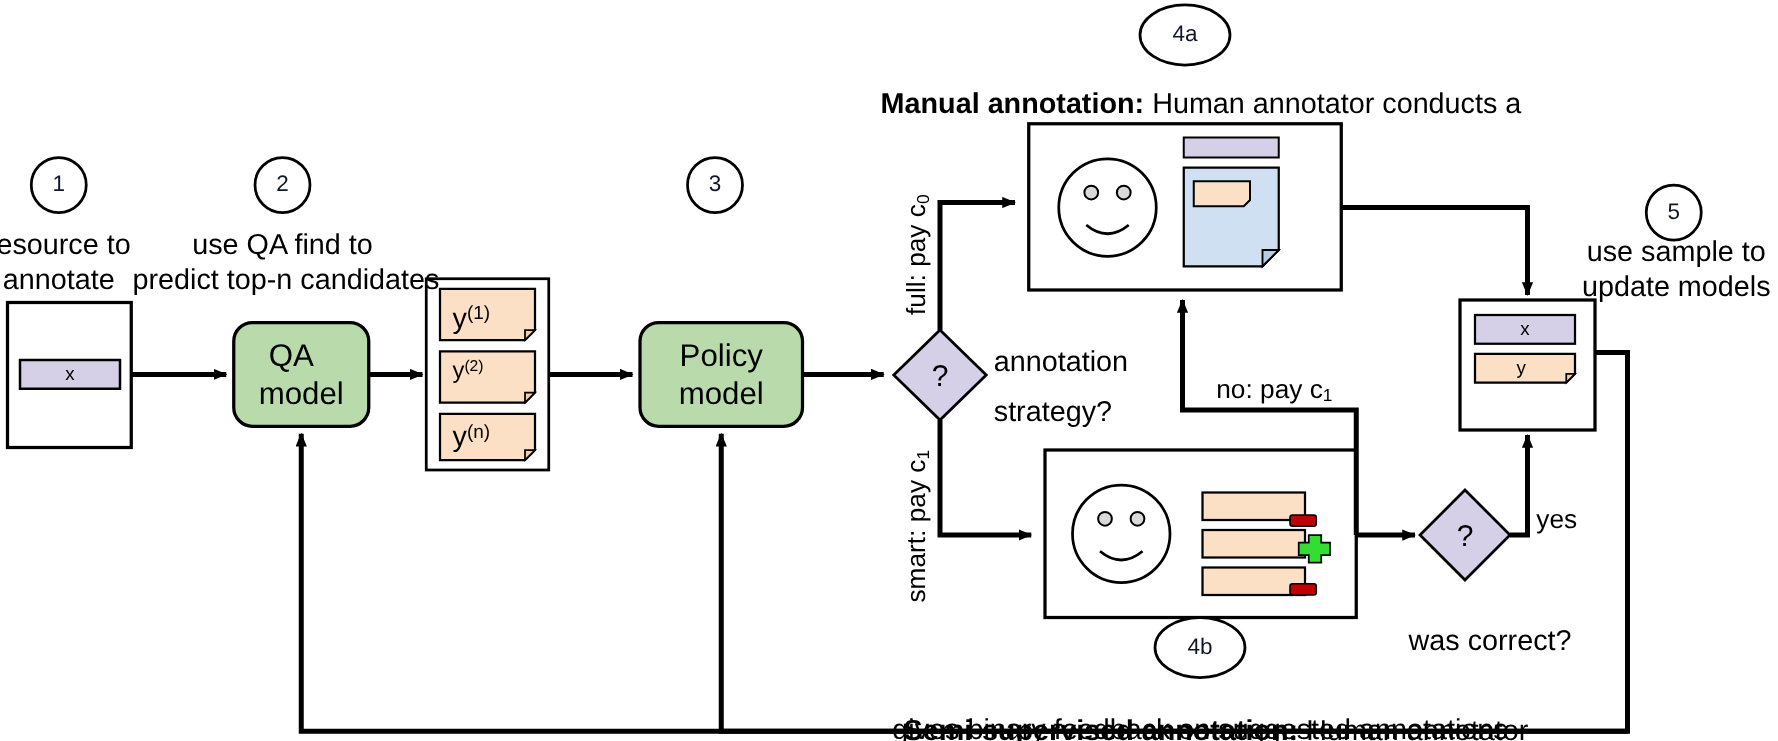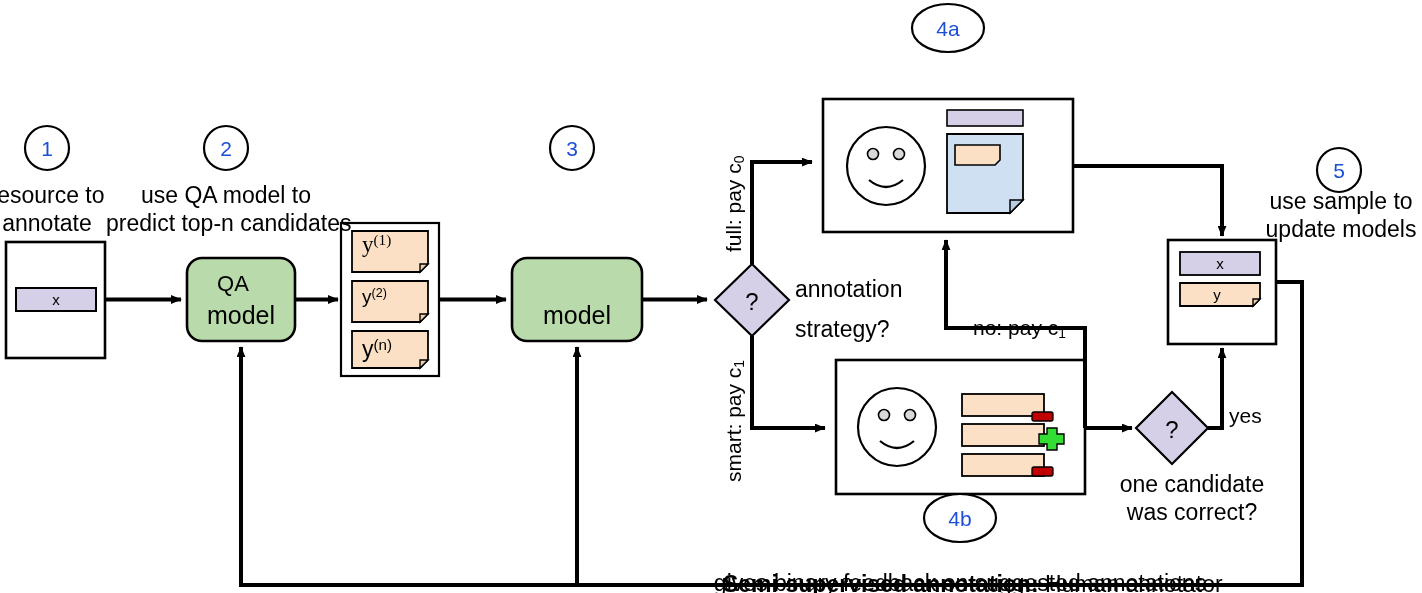--- a/index.html
+++ b/index.html
@@ -28,22 +28,22 @@
     position: absolute;
     font-family: "Liberation Sans", sans-serif;
     color: #000000;
     line-height: 1.18;
     white-space: pre;
   }
   .lbl-center { text-align: center; }
   .num-txt {
     position: absolute;
     font-family: "Liberation Sans", sans-serif;
-    font-size: 21px;
-    color: #1d4ed8;
+    font-size: 18px;
+    color: #0f172a;
     text-align: center;
     line-height: 1;
   }
   .cap {
     font-size: 23px;
   }
   .cap-bold { font-weight: bold; }
   .edge-lbl {
     font-size: 21px;
   }
@@ -173,54 +173,57 @@
   <div class="num-txt" style="left:27px; top:138px; width:40px;">1</div>
   <div class="num-txt" style="left:206px; top:138px; width:40px;">2</div>
   <div class="num-txt" style="left:552px; top:138px; width:40px;">3</div>
   <div class="num-txt" style="left:918px; top:18px; width:60px;">4a</div>
   <div class="num-txt" style="left:930px; top:508px; width:60px;">4b</div>
   <div class="num-txt" style="left:1319px; top:160px; width:40px;">5</div>
 
   <div class="lbl cap lbl-center" style="left:-17px; top:182px; width:128px;">resource to</div>
   <div class="lbl cap lbl-center" style="left:-17px; top:210px; width:128px;">annotate</div>
 
-  <div class="lbl cap lbl-center" style="left:106px; top:182px; width:240px;">use QA model to</div>
+  <div class="lbl cap lbl-center" style="left:106px; top:182px; width:240px;">use QA find to</div>
   <div class="lbl cap lbl-center" style="left:106px; top:210px; width:240px;text-align:right;">predict top-n candidates</div>
 
 
   <div class="lbl cap lbl-center" style="left:1256px; top:188px; width:170px;">use sample to</div>
   <div class="lbl cap lbl-center" style="left:1256px; top:216px; width:170px;">update models</div>
 
+  <div class="lbl cap lbl-center" style="left:598px; top:42px; width:700px;">
+    <span class="cap-bold">Manual annotation:</span><span> Human annotator conducts a</span>
+  </div>
 
   <div class="lbl cap lbl-center" style="left:610px; top:544px; width:700px;">
     <span class="cap-bold">Semi-supervised annotation:</span><span> Human annotator</span>
   </div>
   <div class="lbl cap lbl-center" style="left:610px; top:570px; width:700px;">gives binary feedback on suggested annotations</div>
 
   <div class="lbl lbl-center" style="left:16px; top:291px; width:80px; font-size:15px;">x</div>
 
-  <div class="lbl lbl-center" style="left:187px; top:271px; width:92px; font-size:22px;">QA</div>
+  <div class="lbl lbl-center" style="left:187px; top:271px; width:92px; font-size:25px;">QA</div>
   <div class="lbl lbl-center" style="left:187px; top:301px; width:108px; font-size:25px;">model</div>
 
+  <div class="lbl lbl-center" style="left:512px; top:271px; width:130px; font-size:25px;">Policy</div>
   <div class="lbl lbl-center" style="left:512px; top:301px; width:130px; font-size:25px;">model</div>
 
-  <div class="lbl" style="left:362px; top:231px; font-size:23px;font-family:Liberation Serif, serif;"><span>y</span><span class="sup">(1)</span></div>
+  <div class="lbl" style="left:362px; top:241px; font-size:23px;"><span>y</span><span class="sup">(1)</span></div>
   <div class="lbl" style="left:362px; top:286px; font-size:19px;"><span>y</span><span class="sup">(2)</span></div>
   <div class="lbl" style="left:362px; top:336px; font-size:23px;"><span>y</span><span class="sup">(n)</span></div>
 
   <div class="lbl lbl-center" style="left:732px; top:288px; width:40px; font-size:24px;">?</div>
   <div class="lbl" style="left:795px; top:276px; font-size:23px;">annotation</div>
   <div class="lbl" style="left:795px; top:316px; font-size:23px;">strategy?</div>
 
   <div class="lbl lbl-center" style="left:1152px; top:416px; width:40px; font-size:24px;">?</div>
-  <div class="lbl lbl-center" style="left:1072px; top:471px; width:240px; font-size:23px;">one candidate</div>
   <div class="lbl lbl-center" style="left:1072px; top:499px; width:240px; font-size:23px;">was correct?</div>
 
   <div class="lbl lbl-center" style="left:1180px; top:255px; width:80px; font-size:15px;">x</div>
   <div class="lbl lbl-center" style="left:1180px; top:286px; width:74px; font-size:15px;">y</div>
 
   <div class="rot-lbl" style="left:722px; top:252px;"><span>full: pay c</span><span class="sub">0</span></div>
   <div class="rot-lbl" style="left:722px; top:482px;"><span>smart: pay c</span><span class="sub">1</span></div>
 
-  <div class="lbl edge-lbl" style="left:973px; top:300px;margin-top:16px;"><span>no: pay c</span><span class="sub">1</span></div>
+  <div class="lbl edge-lbl" style="left:973px; top:300px;"><span>no: pay c</span><span class="sub">1</span></div>
   <div class="lbl edge-lbl" style="left:1229px; top:404px;">yes</div>
 
 </div>
 
 </body></html>

